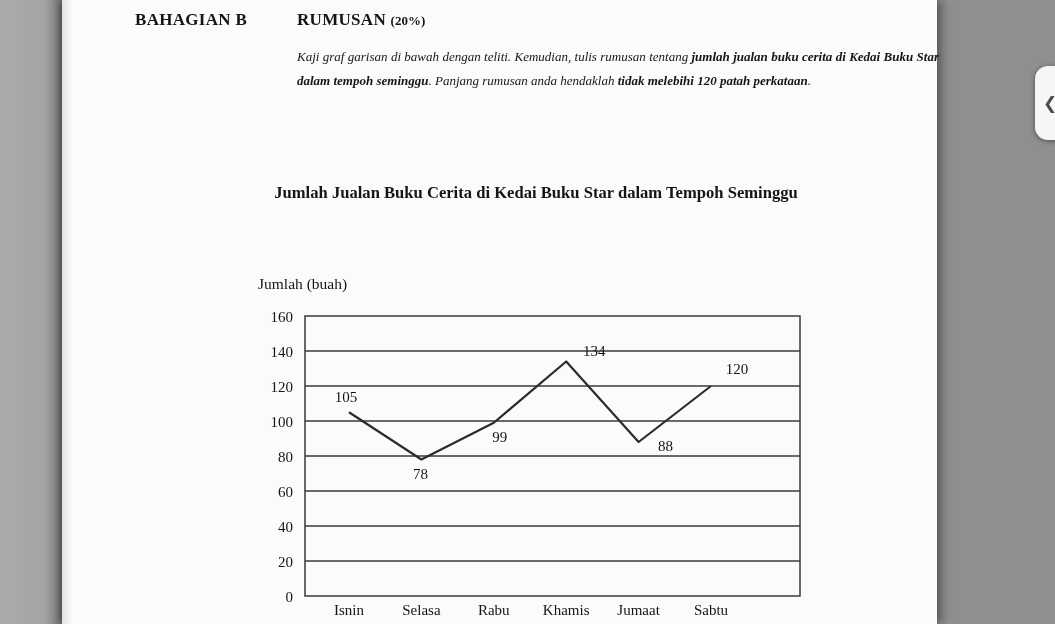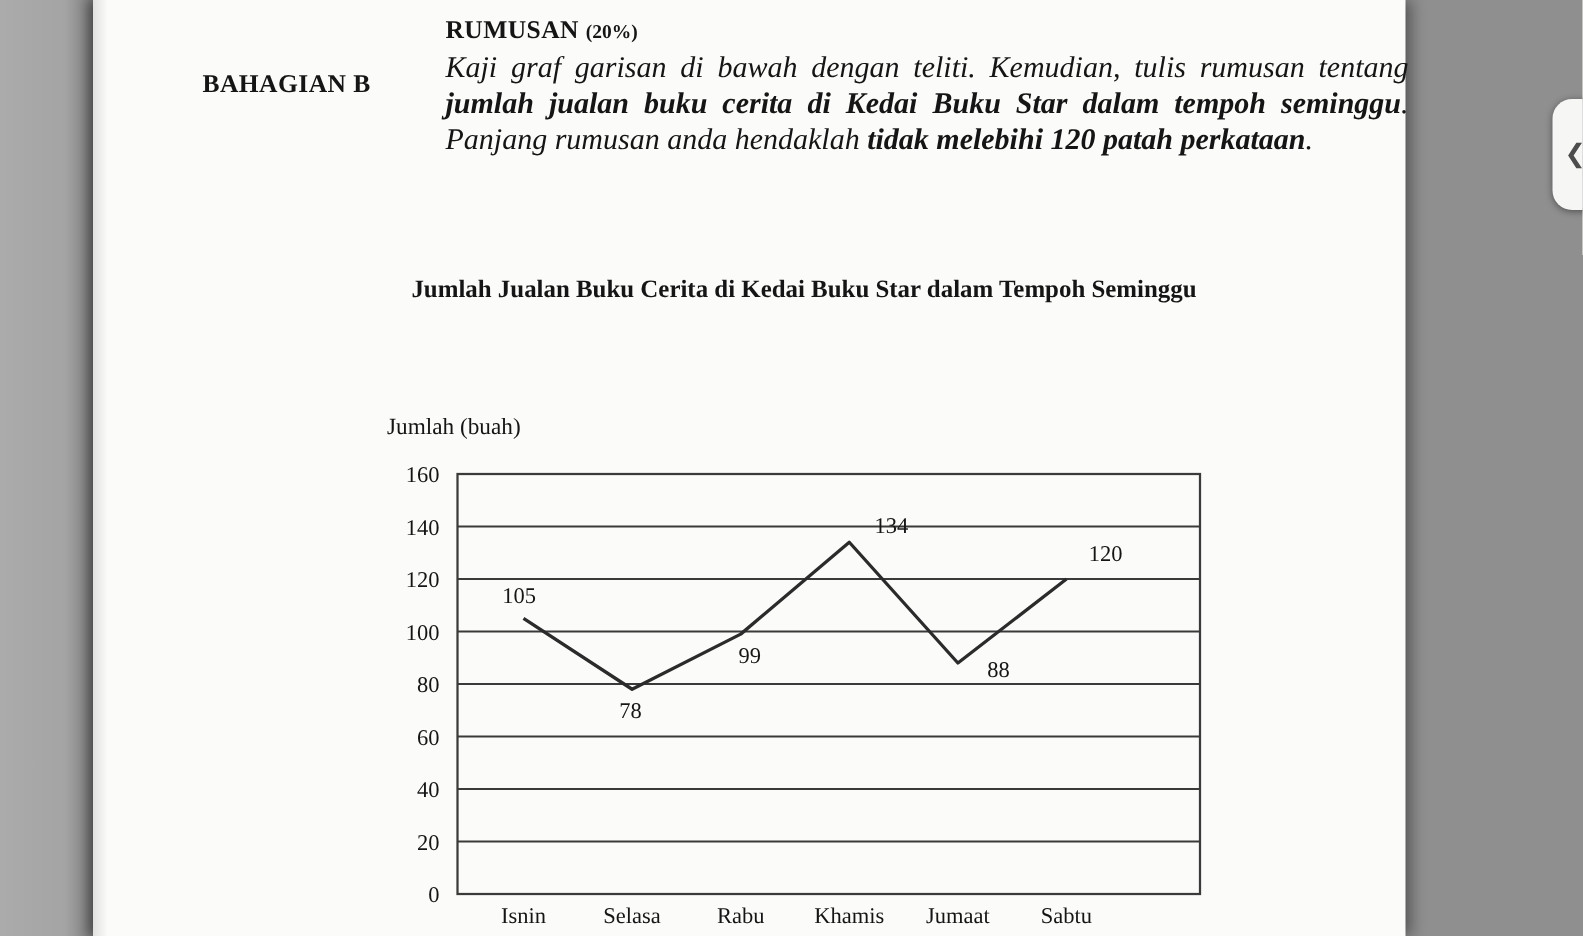--- a/index.html
+++ b/index.html
@@ -19,30 +19,30 @@
     background:#fbfbf9;
     box-shadow:-4px 0 7px rgba(0,0,0,0.35), 5px 0 9px rgba(0,0,0,0.35);
   }
   .page::before {
     content:""; position:absolute; left:0; top:0; width:10px; height:100%;
     background:linear-gradient(to right, rgba(0,0,0,0.10), rgba(0,0,0,0));
   }
   .heading-row { position:absolute; top:10px; left:0; width:100%; height:22px; }
   .section-label {
     position:absolute; left:73px; top:0;
-    font-weight:bold; font-size:17px; letter-spacing:0.3px;margin-top:36px;
+    font-weight:bold; font-size:17px; letter-spacing:0.3px;
   }
   .task-heading {
     position:absolute; left:235px; top:0;
     font-weight:bold; font-size:17px; letter-spacing:0.3px;
   }
   .task-weight { font-size:13px; font-weight:bold; letter-spacing:0; }
   .instructions {
-    position:absolute; left:235px; top:33px; width:642px;
-    font-style:italic; font-size:20px; line-height:24.2px;
+    position:absolute; left:235px; top:45px; width:642px;
+    font-style:italic; font-size:13px; line-height:24.2px;
     text-align:justify;
   }
   .instructions .seg.bold { font-weight:bold; }
   .chart-title {
     position:absolute; left:184px; top:183px; width:580px;
     text-align:center; font-weight:bold; font-size:16.6px;
   }
   .chart-wrap { position:absolute; left:180px; top:261px; width:600px; height:359px; }
   svg text { font-family:"Liberation Serif","DejaVu Serif",serif; }
   .side-toggle {

